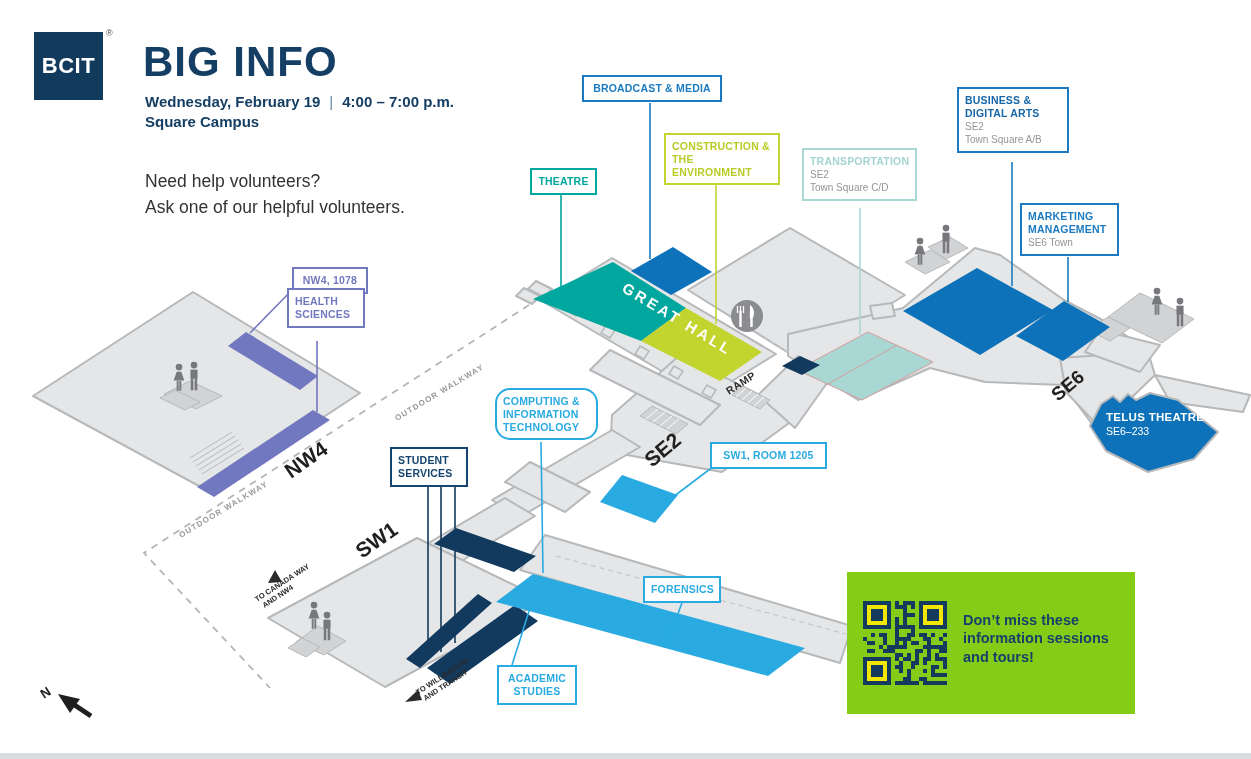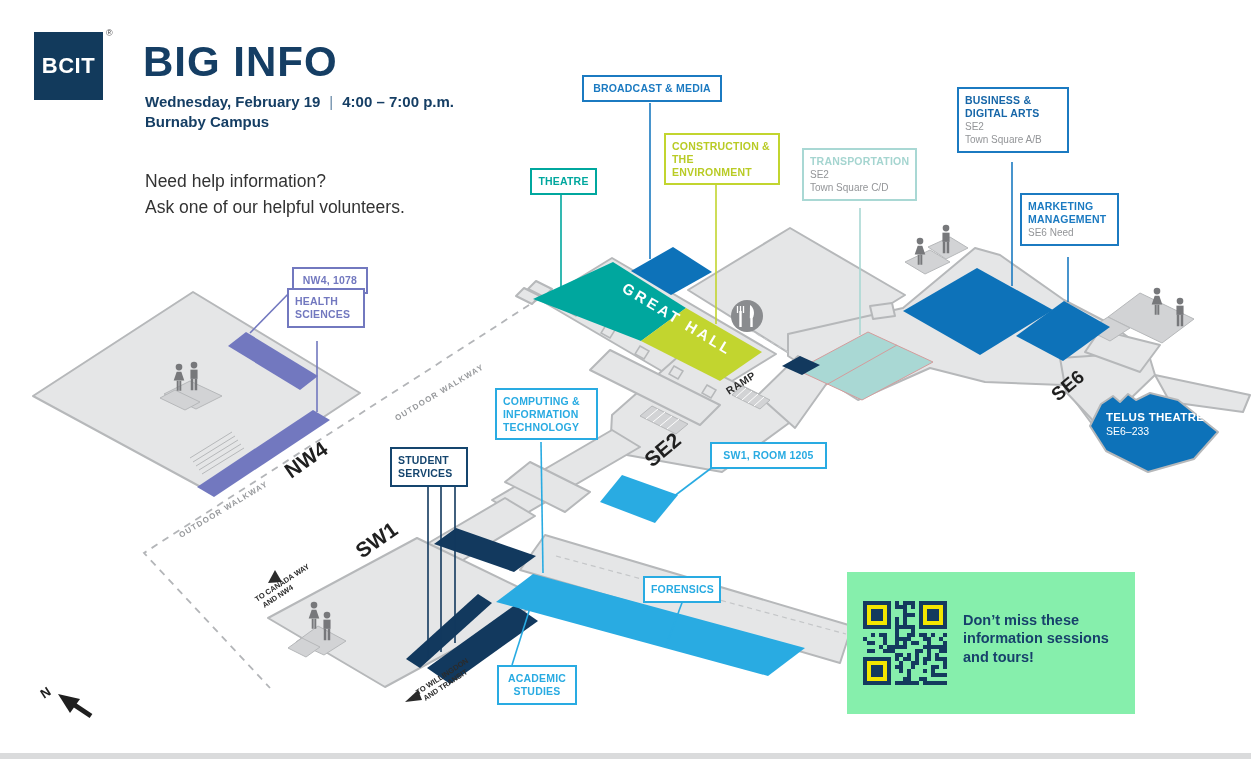--- a/index.html
+++ b/index.html
@@ -17,21 +17,21 @@
   .dateline .sep{font-weight:normal;color:#6688a6;margin:0 9px;}
   .campus{position:absolute;left:145px;top:113px;font-size:15px;color:#153e64;font-weight:bold;}
   .help{position:absolute;left:145px;top:168px;font-size:17.5px;color:#333;line-height:26px;}
   
   .callout{position:absolute;background:#fff;border:2px solid;padding:5px 6px;
            font-size:10.5px;font-weight:bold;letter-spacing:.2px;line-height:1.22;z-index:3;}
   .callout.center{text-align:center;}
   .callout .sub{font-weight:normal;color:#939598;font-size:10px;letter-spacing:0;margin-top:1px;}
   .callout .sub:first-of-type{margin-top:3px;}
   
-  .promo{position:absolute;left:847px;top:572px;width:288px;height:142px;background:#86efac;
+  .promo{position:absolute;left:847px;top:572px;width:288px;height:142px;background:#84cc16;
          display:flex;align-items:center;z-index:3;}
   .promo svg{margin-left:16px;flex:0 0 auto;}
   .promo-text{margin-left:16px;margin-right:10px;color:#17416b;}
   .promo-head{font-weight:bold;font-size:14.5px;line-height:1.25;margin-bottom:9px;}
   .promo-body{font-size:14.5px;line-height:1.25;}
   .bottom-strip{position:absolute;left:0;bottom:0;width:100%;height:6px;background:#dadbdc;}
   #map-svg{position:absolute;left:0;top:0;z-index:1;}
 </style>
 </head>
 <body>
@@ -211,23 +211,23 @@
 </svg>
 
 <div class="logo">
   <span>BCIT</span>
 </div>
 <span class="reg">®</span>
 <div class="big-title">BIG INFO</div>
 <div class="dateline">
   <span>Wednesday, February 19</span><span class="sep">|</span><span>4:00 – 7:00 p.m.</span>
 </div>
-<div class="campus">Burnaby Campus</div>
+<div class="campus">Square Campus</div>
 <div class="help">
-  <div>Need help information?</div>
+  <div>Need help volunteers?</div>
   <div>Ask one of our helpful volunteers.</div>
 </div>
 
 <div class="callout center" style="left:582px;top:75px;width:124px;border-color:#1b7ac1;color:#1b7ac1;">
   <div>BROADCAST &amp; MEDIA</div>
 </div>
 <div class="callout center" style="left:530px;top:168px;width:51px;border-color:#00a79e;color:#00a79e;">
   <div>THEATRE</div>
 </div>
 <div class="callout" style="left:664px;top:133px;width:100px;border-color:#c2d52f;color:#b9cb25;">
@@ -236,31 +236,31 @@
 <div class="callout" style="left:802px;top:148px;width:99px;border-color:#a9d8d4;color:#a5d5d0;">
   <div>TRANSPORTATION</div>
   <div class="sub">SE2</div>
   <div class="sub">Town Square C/D</div>
 </div>
 <div class="callout" style="left:957px;top:87px;width:96px;border-color:#1b7ac1;color:#1666a8;">
   <div>BUSINESS &amp; DIGITAL ARTS</div>
   <div class="sub">SE2</div>
   <div class="sub">Town Square A/B</div>
 </div>
-<div class="callout" style="left:1020px;top:193px;width:83px;border-color:#1b7ac1;color:#1b7ac1;">
+<div class="callout" style="left:1020px;top:203px;width:83px;border-color:#1b7ac1;color:#1b7ac1;">
   <div>MARKETING MANAGEMENT</div>
-  <div class="sub">SE6 Need</div>
+  <div class="sub">SE6 Town</div>
 </div>
 <div class="callout center" style="left:292px;top:267px;width:60px;border-color:#7278bf;color:#7278bf;">
   <div>NW4, 1078</div>
 </div>
 <div class="callout" style="left:287px;top:288px;width:62px;border-color:#7278bf;color:#7278bf;">
   <div>HEALTH SCIENCES</div>
 </div>
-<div class="callout" style="left:495px;top:388px;width:87px;border-color:#29abe2;color:#29abe2;">
+<div class="callout" style="left:495px;top:388px;width:87px;border-color:#29abe2;color:#29abe2;border-radius:15px;">
   <div>COMPUTING &amp; INFORMATION TECHNOLOGY</div>
 </div>
 <div class="callout" style="left:390px;top:447px;width:62px;border-color:#15456e;color:#15456e;">
   <div>STUDENT SERVICES</div>
 </div>
 <div class="callout center" style="left:710px;top:442px;width:101px;border-color:#29abe2;color:#29abe2;">
   <div>SW1, ROOM 1205</div>
 </div>
 <div class="callout center" style="left:643px;top:576px;width:62px;border-color:#29abe2;color:#29abe2;">
   <div>FORENSICS</div>

